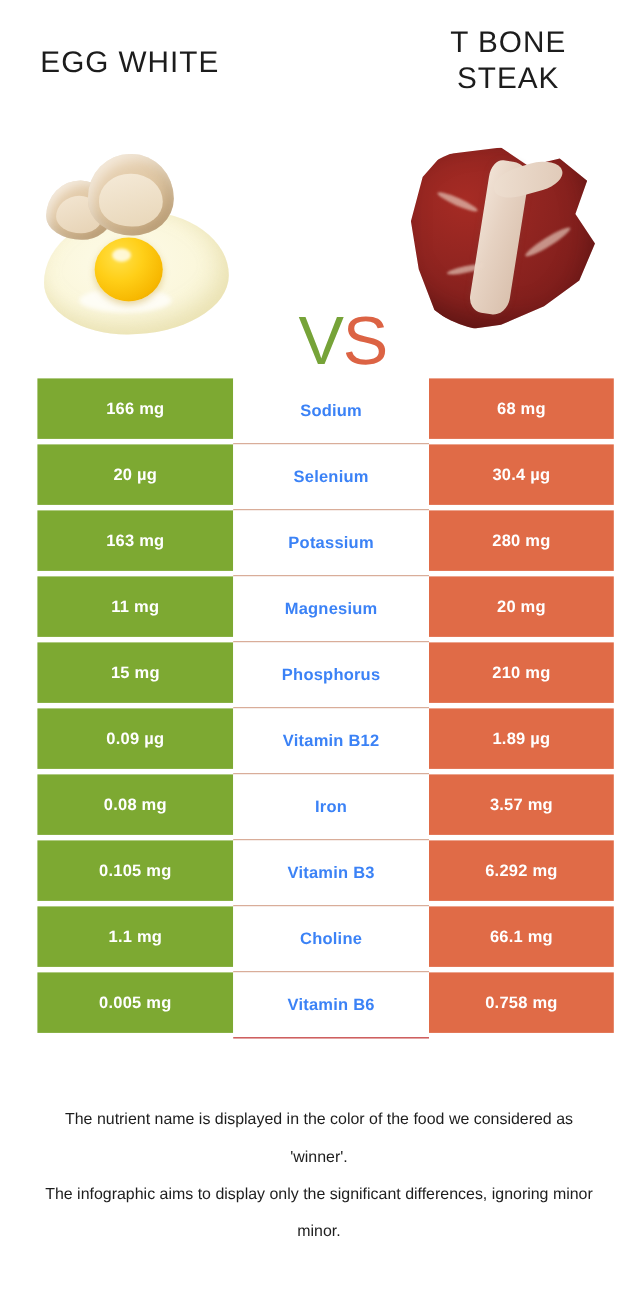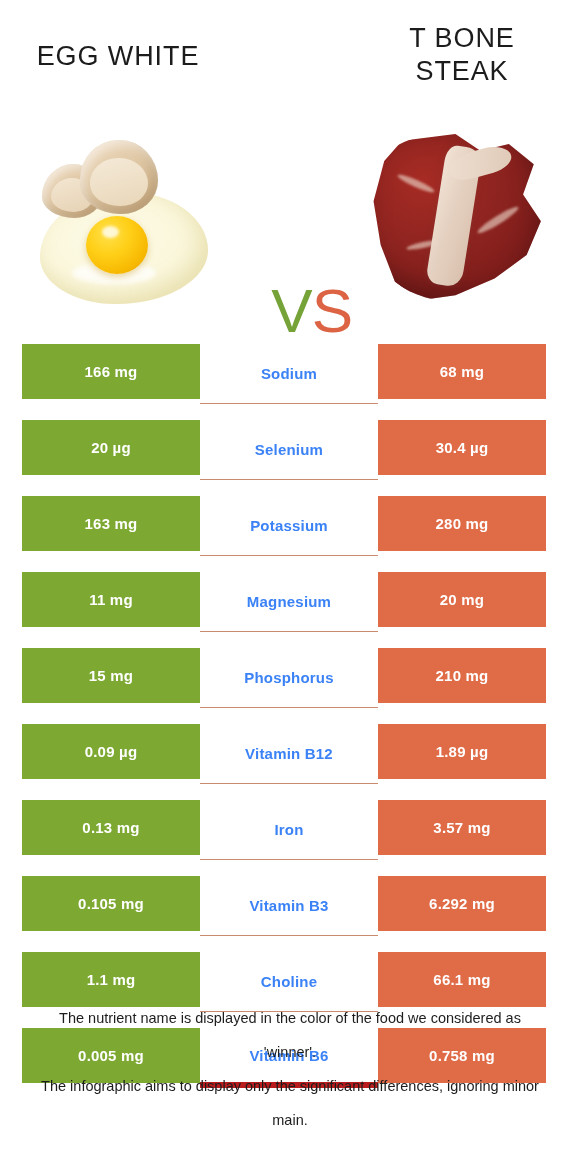--- a/index.html
+++ b/index.html
@@ -183,22 +183,23 @@
   .table {
     position: absolute;
     left: 22px;
     top: 344px;
     width: 536px;
   }
   .row {
     display: flex;
     width: 100%;
     height: 60px;
-    margin-bottom: 16px;
+    margin-bottom: 0;
     position: relative;
+    justify-content: flex-end;
   }
   .cell {
     display: flex;
     align-items: center;
     justify-content: center;
     font-size: 15px;
     font-weight: 600;
     letter-spacing: .2px;
     height: 55px;
   }
@@ -213,21 +214,21 @@
     color: #3b82f6;
     font-weight: 700;
     border-bottom: 1px solid #C98B6E;
     height: 60px;
   }
   .cell-right {
     width: 168px;
     background: #E06B47;
     color: #ffffff;
   }
-  .row:last-child .cell-mid { border-bottom: 6px solid #b91c1c; }
+  .row:last-child .cell-mid { border-bottom: 1px solid #b91c1c; }
 
   
   .footer {
     position: absolute;
     left: 22px;
     top: 995px;
     width: 536px;
     text-align: center;
     font-size: 14.5px;
     line-height: 1.52;
@@ -306,21 +307,21 @@
         <div class="cell cell-left">15 mg</div>
         <div class="cell cell-mid">Phosphorus</div>
         <div class="cell cell-right">210 mg</div>
       </div>
       <div class="row">
         <div class="cell cell-left">0.09 µg</div>
         <div class="cell cell-mid">Vitamin B12</div>
         <div class="cell cell-right">1.89 µg</div>
       </div>
       <div class="row">
-        <div class="cell cell-left">0.13 mg</div>
+        <div class="cell cell-left">0.08 mg</div>
         <div class="cell cell-mid">Iron</div>
         <div class="cell cell-right">3.57 mg</div>
       </div>
       <div class="row">
         <div class="cell cell-left">0.105 mg</div>
         <div class="cell cell-mid">Vitamin B3</div>
         <div class="cell cell-right">6.292 mg</div>
       </div>
       <div class="row">
         <div class="cell cell-left">1.1 mg</div>
@@ -331,16 +332,16 @@
         <div class="cell cell-left">0.005 mg</div>
         <div class="cell cell-mid">Vitamin B6</div>
         <div class="cell cell-right">0.758 mg</div>
       </div>
     </div>
 
   <div class="footer">
     <p>The nutrient name is displayed in the color of the food we considered as</p>
     <p>'winner'.</p>
     <p>The infographic aims to display only the significant differences, ignoring minor</p>
-    <p>main.</p>
+    <p>minor.</p>
   </div>
 
 </div>
 
 </body></html>

